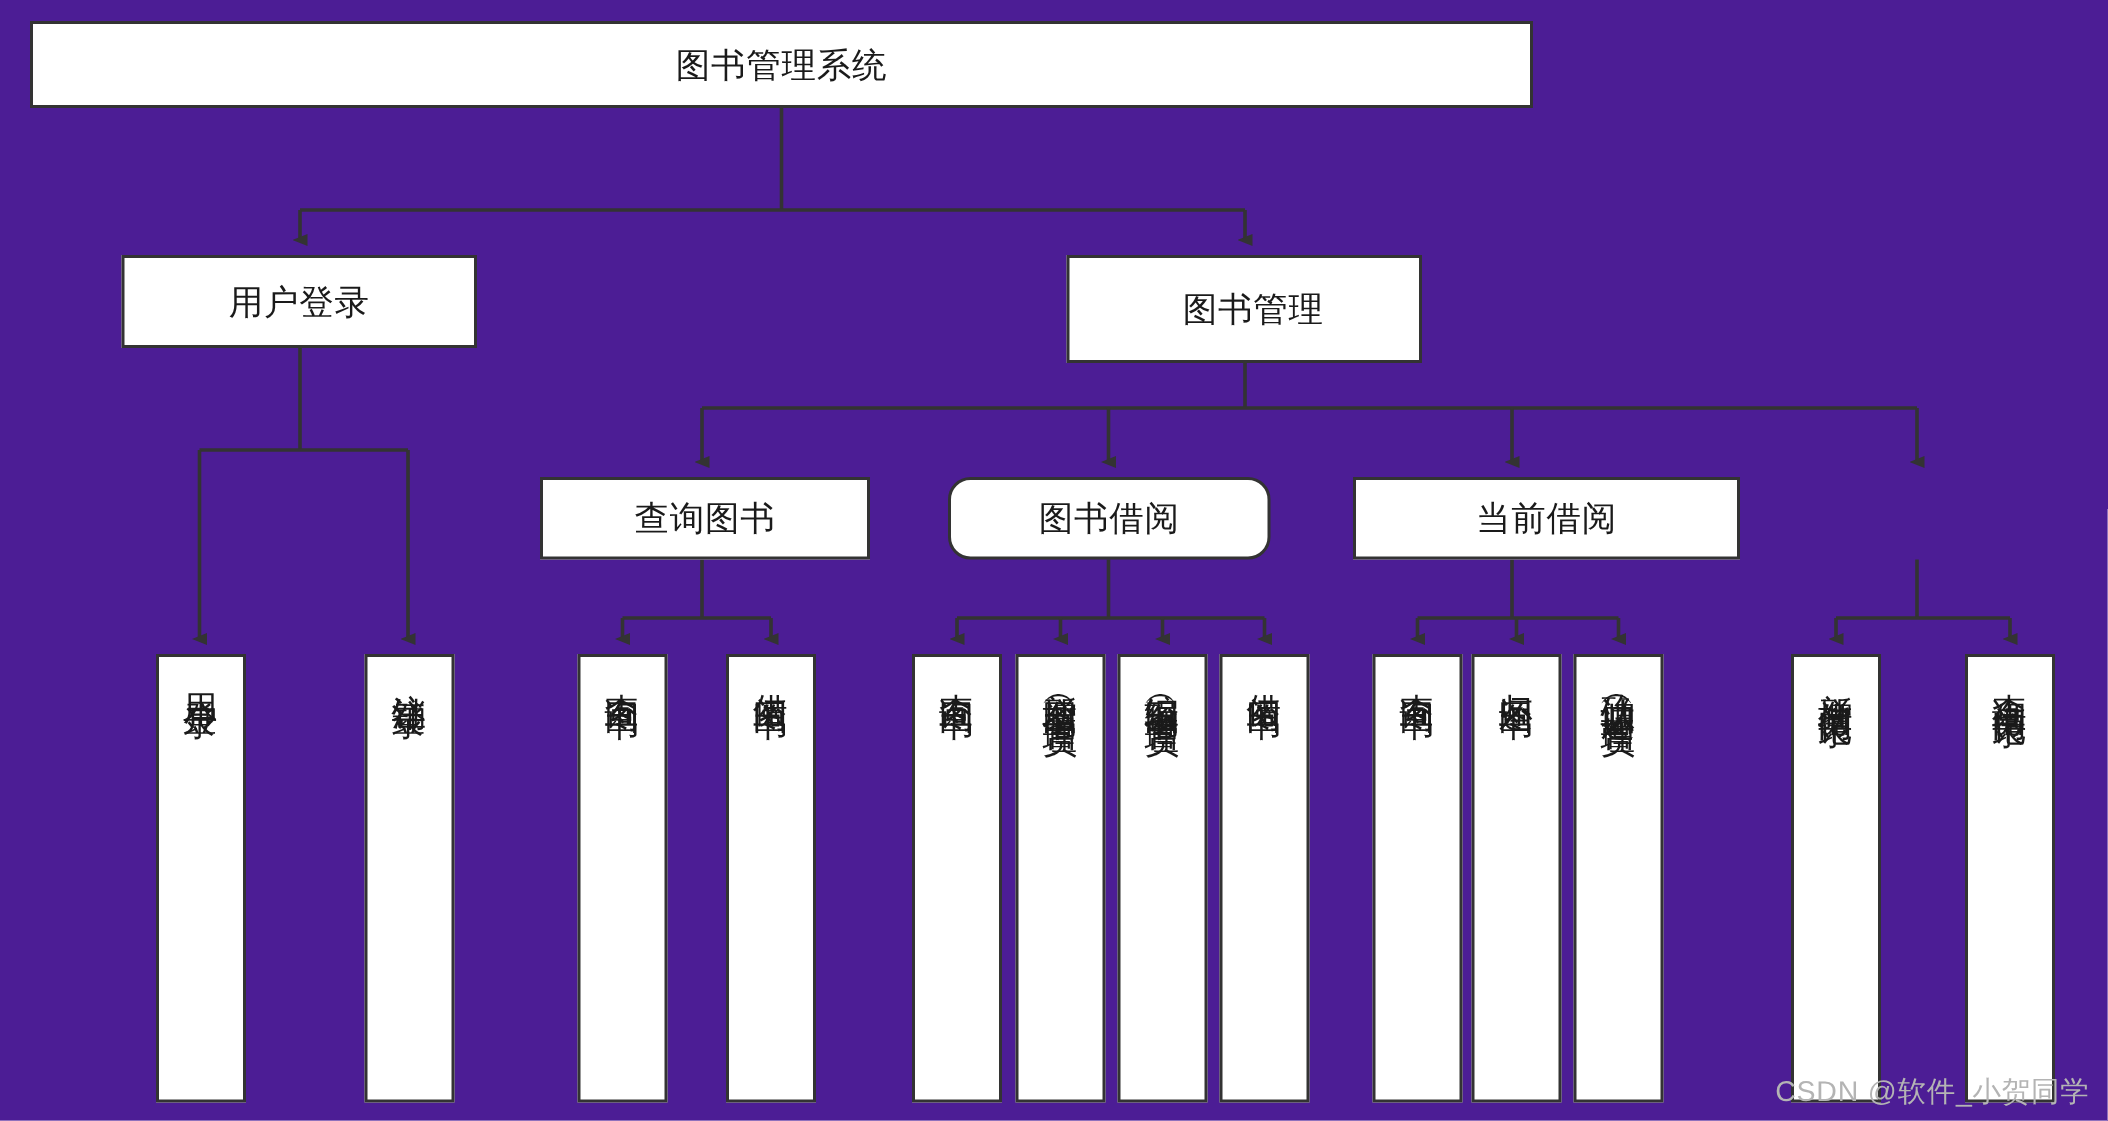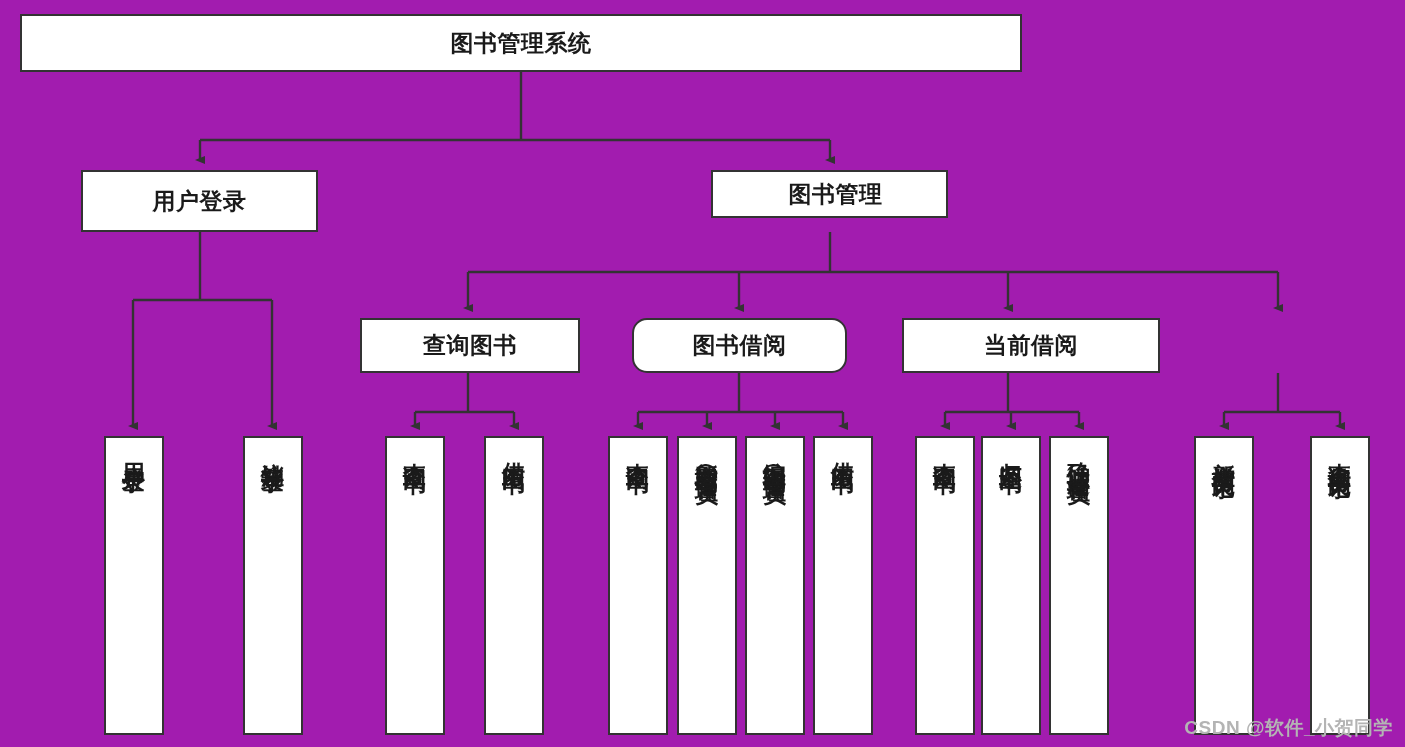--- a/index.html
+++ b/index.html
@@ -10,22 +10,21 @@
   body {
     width: 1405px;
     height: 747px;
     overflow: hidden;
     font-family: "Liberation Sans", "DejaVu Sans", sans-serif;
   }
   #diagram-root {
     position: relative;
     width: 1405px;
     height: 747px;
-    background: #a21caf;
-    font-weight: bold;
+    background: #4c1d95;
   }
   svg.connectors {
     position: absolute;
     left: 0;
     top: 0;
     width: 1405px;
     height: 747px;
     pointer-events: none;
   }
   .node {
@@ -121,21 +120,21 @@
     </g>
   </svg>
 
   <div class="node horiz" style="left:20px; top:14px; width:1002px; height:58px;">
     <span>图书管理系统</span>
   </div>
 
   <div class="node horiz" style="left:81px; top:170px; width:237px; height:62px;">
     <span>用户登录</span>
   </div>
-  <div class="node horiz" style="left:711px; top:170px; width:237px; height:48px;padding-left:12px;">
+  <div class="node horiz" style="left:711px; top:170px; width:237px; height:72px;padding-left:12px;">
     <span>图书管理</span>
   </div>
 
   <div class="node horiz" style="left:360px; top:318px; width:220px; height:55px;">
     <span>查询图书</span>
   </div>
   <div class="node horiz" style="left:632px; top:318px; width:215px; height:55px;border-radius:15px;">
     <span>图书借阅</span>
   </div>
   <div class="node horiz" style="left:902px; top:318px; width:258px; height:55px;">

